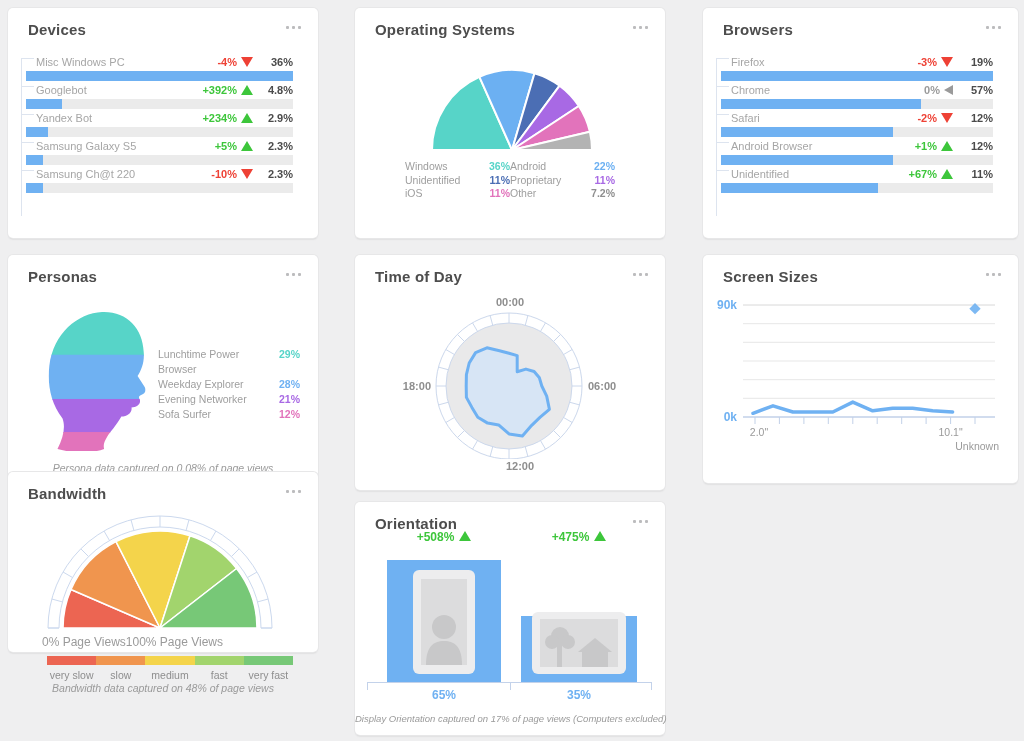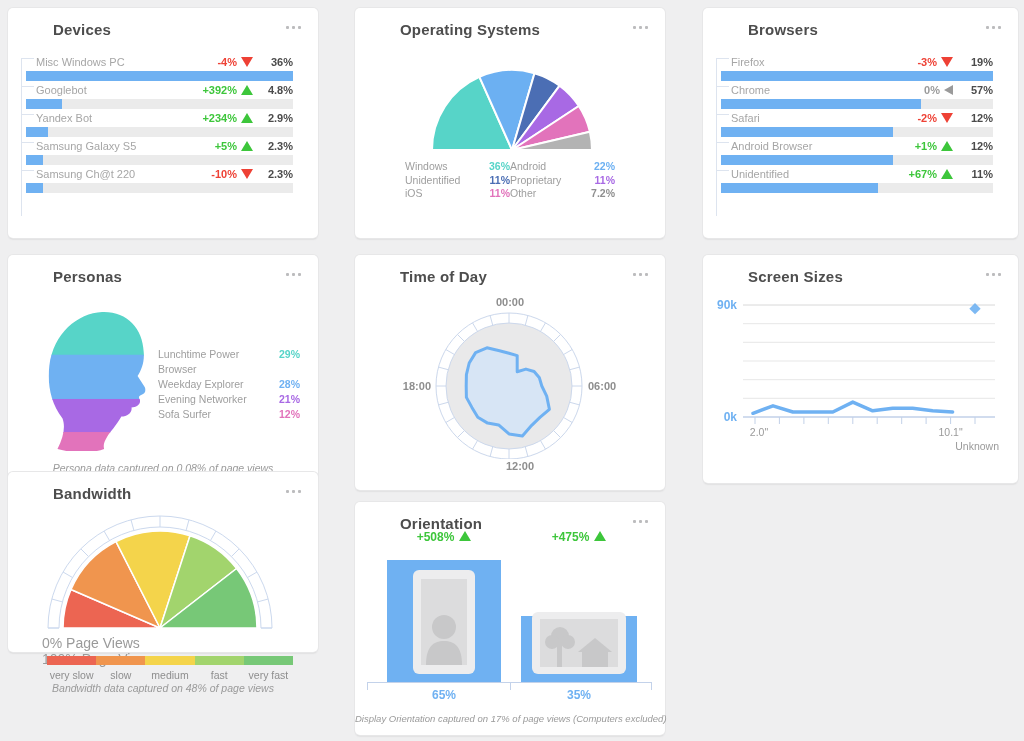--- a/index.html
+++ b/index.html
@@ -1,19 +1,19 @@
 <!DOCTYPE html>
 <html><head>
 <meta charset="utf-8">
 <style>
   html,body{margin:0;padding:0;background:#efeff0;font-family:"Liberation Sans","DejaVu Sans",sans-serif;}
   #canvas{position:relative;width:1024px;height:741px;background:#efeff0;overflow:hidden;}
   .card{position:absolute;background:#fff;border-radius:5px;box-shadow:0 0 0 1px #e7e7e8,0 2px 2px -1px rgba(0,0,0,.18);}
   .card-head{display:flex;justify-content:space-between;align-items:flex-start;padding:13px 15px 0 20px;}
-  .card-title{font-size:15px;font-weight:700;color:#4d4d4d;letter-spacing:.2px;margin-left:25px;}
+  .card-title{font-size:15px;font-weight:700;color:#4d4d4d;letter-spacing:.2px;}
   .dots{display:flex;gap:3px;padding:5px 2px;cursor:pointer;}
   .dots i{width:3px;height:3px;background:#bcbcbe;border-radius:1px;display:block;}
   
   .bl{position:absolute;left:18px;right:25px;top:46px;}
   .bl-spine{position:absolute;left:-5px;top:4px;width:1px;background:#dde4ef;}
   .bl-row{position:relative;height:28px;}
   .bl-stub{position:absolute;left:-5px;top:4px;width:13px;height:1px;background:#dde4ef;}
   .bl-head{display:flex;align-items:center;height:16px;font-size:11px;}
   .bl-label{flex:1;color:#a6a6a6;padding-left:10px;white-space:nowrap;overflow:hidden;}
   .bl-change{font-weight:700;display:flex;align-items:center;}
@@ -29,21 +29,21 @@
   .footnote{position:absolute;left:0;right:0;text-align:center;font-size:10.5px;font-style:italic;color:#9a9a9a;white-space:nowrap;}
   .os-legend{position:absolute;left:50px;right:50px;top:152px;display:flex;align-items:center;}
   .os-col{flex:1;}
   .leg-row{display:flex;justify-content:space-between;font-size:10.5px;line-height:13.5px;}
   .leg-label{color:#9e9e9e;} .leg-value{font-weight:700;}
   .p-legend{position:absolute;left:150px;right:18px;top:92px;}
   .p-legend .leg-row{line-height:15px;}
   
   .tod-label{position:absolute;font-size:11px;font-weight:700;color:#8e8e8e;}
   
-  .bw-scale{position:absolute;left:34px;right:20px;top:163px;display:flex;justify-content:flex-start;font-size:14px;color:#9a9a9a;flex-direction:column;}
+  .bw-scale{position:absolute;left:34px;right:20px;top:163px;display:flex;justify-content:flex-start;font-size:12px;color:#9a9a9a;}
   .bw-legend{position:absolute;left:39px;top:184px;width:246px;display:flex;}
   .bw-cell{flex:1;text-align:center;}
   .bw-swatch{height:9px;}
   .bw-cell span{font-size:10.5px;color:#8e8e8e;line-height:16px;}
   
   .or-change{position:absolute;top:28px;width:120px;text-align:center;font-size:12px;font-weight:700;color:#3dc63b;}
   .or-change .tri{margin-left:5px;}
   .or-bar{position:absolute;bottom:53px;background:#6fb1f2;}
   .or-axis{position:absolute;left:12px;right:13px;top:180px;height:1px;background:#c3d2ea;}
   .or-tick{position:absolute;top:0;width:1px;height:8px;background:#c3d2ea;}

